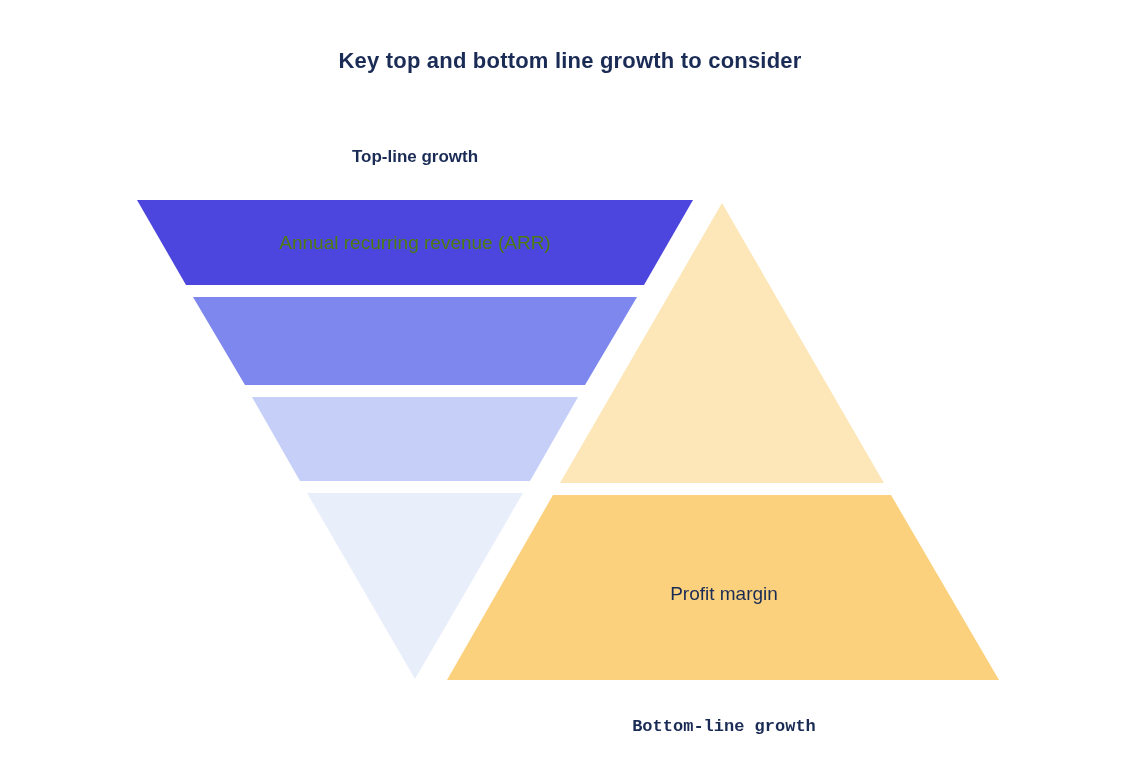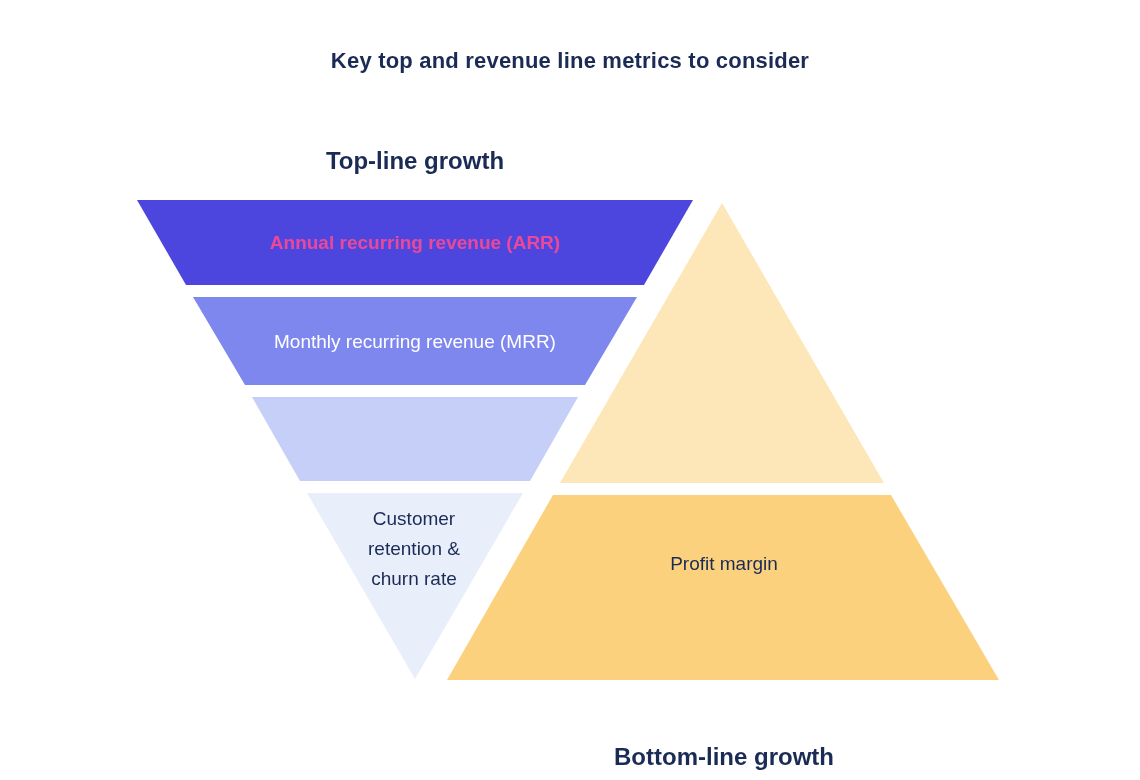--- a/index.html
+++ b/index.html
@@ -30,62 +30,60 @@
   }
   .title {
     left: 0;
     top: 48px;
     width: 1140px;
     font-size: 22px;
     font-weight: 700;
     letter-spacing: 0.2px;
   }
   .section-label {
-    font-size: 24px;
+    font-size: 17px;
     font-weight: 700;
   }
   .shape-label {
     font-size: 19px;
     font-weight: 400;
     line-height: 24px;
   }
   .topline-label     { left: 215px; top: 147px; width: 400px; }
-  .arr-label         { left: 165px; top: 231px; width: 500px; color: #ec4899; font-weight: bold; }
+  .arr-label         { left: 165px; top: 231px; width: 500px; color: #4d7c0f; }
   .mrr-label         { left: 165px; top: 330px; width: 500px; color: #ffffff; }
   .customers-label   { left: 164px; top: 429px; width: 500px; }
   .retention-label   { left: 344px; top: 504px; width: 140px; line-height: 30px; }
   .netincome-label   { left: 572px; top: 375px; width: 300px; }
-  .profit-label      { left: 574px; top: 552px; width: 300px; text-align: center; }
-  .bottomline-label  { left: 524px; top: 743px; width: 400px; }
+  .profit-label      { left: 574px; top: 582px; width: 300px; text-align: center; }
+  .bottomline-label  { left: 524px; top: 717px; width: 400px; font-family: Liberation Mono, monospace; }
 </style>
 </head>
 <body>
 
 <div class="canvas">
 
   <svg class="diagram-svg" viewBox="0 0 1140 780" xmlns="http://www.w3.org/2000/svg">
 
     <polygon points="137,200 693,200 644,285 186,285" fill="#4c46de"></polygon>
     <polygon points="193,297 637,297 585,385 245,385" fill="#7e87ee"></polygon>
     <polygon points="252,397 578,397 530,481 300,481" fill="#c5cff8"></polygon>
     <polygon points="307,493 523,493 415,679" fill="#e9eefb"></polygon>
 
     <polygon points="722,203 884,483 560,483" fill="#fde7b8"></polygon>
     <polygon points="553,495 891,495 999,680 447,680" fill="#fbd17d"></polygon>
   </svg>
 
-  <div class="lbl title">Key top and revenue line metrics to consider</div>
+  <div class="lbl title">Key top and bottom line growth to consider</div>
 
   <div class="lbl section-label topline-label">Top-line growth</div>
 
   <div class="lbl shape-label arr-label">Annual recurring revenue (ARR)</div>
 
-  <div class="lbl shape-label mrr-label">Monthly recurring revenue (MRR)</div>
 
 
-  <div class="lbl shape-label retention-label">Customer retention &amp; churn rate</div>
 
 
   <div class="lbl shape-label profit-label">Profit margin</div>
 
   <div class="lbl section-label bottomline-label">Bottom-line growth</div>
 
 </div>
 
 </body></html>

